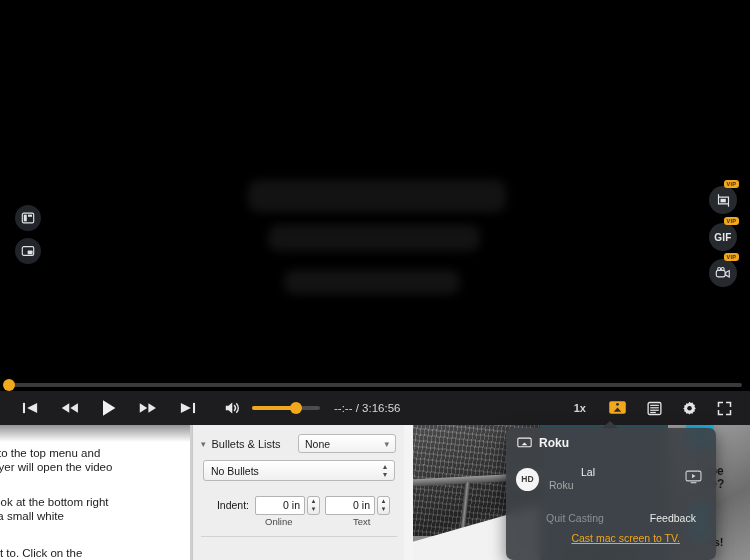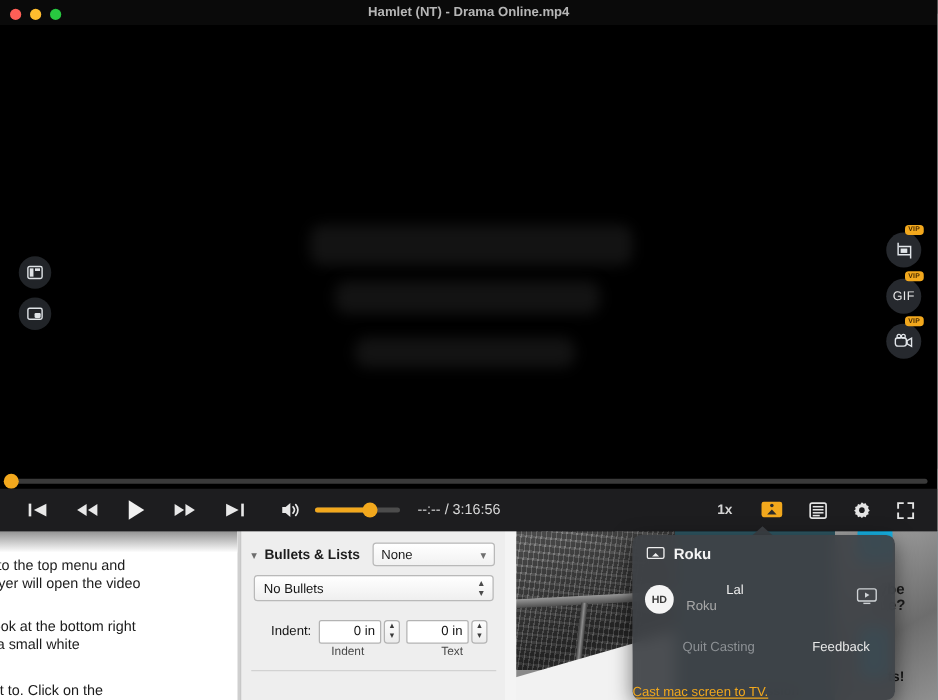--- a/index.html
+++ b/index.html
@@ -62,21 +62,21 @@
     background: #eeeeee;
     border-left: 1px solid #c8c8c8;
     overflow: hidden;
     font-size: 10.5px; color: #1f1f1f;
   }
   .insp-row1 {
     position: absolute; left: 0; top: 10px; width: 212px; height: 20px;
     display: flex; align-items: center; gap: 6px; padding-left: 8px;
   }
   .disc { color: #6d6d6d; font-size: 9px; }
-  .insp-title { font-size: 11px; font-weight: 700; color: #1c1c1c; }
+  .insp-title { font-size: 11px; font-weight: 400; color: #1c1c1c; }
   .mini-select {
     position: absolute; right: 8px; top: 10px;
     width: 98px; height: 19px;
     background: linear-gradient(#ffffff,#f1f1f1);
     border: 1px solid #b9b9b9; border-radius: 3px;
     display: flex; align-items: center;
     padding: 0 6px; font-size: 10.5px; color: #1b1b1b;
   }
   .mini-select .cv { margin-left: auto; color: #6f6f6f; font-size: 9px; }
   .wide-select {
@@ -220,21 +220,21 @@
   .fab-r1 { top: 166px; }
   .fab-r2 { top: 203px; }
   .fab-r3 { top: 239px; }
   .vipbadge {
     position: absolute; right: -2px; top: -6px;
     background: #f2a81d; color: #4a2c00;
     font-size: 5.5px; font-weight: 700;
     border-radius: 3px; padding: 1px 3px;
     letter-spacing: .2px;
   }
-  .gif-txt { font-size: 10px; font-weight: 400; color: #e8e8e8; letter-spacing: .3px; }
+  .gif-txt { font-size: 10px; font-weight: 700; color: #e8e8e8; letter-spacing: .3px; }
 
   
   .progress-wrap {
     position: absolute; left: 0; top: 379px; width: 750px; height: 12px;
   }
   .progress-track {
     position: absolute; left: 8px; top: 4px; width: 734px; height: 4px;
     background: #3a3a3a; border-radius: 2px;
   }
   .progress-fill {
@@ -313,22 +313,22 @@
   .dev-sub  { font-size: 10.5px; color: #a9a9a9; line-height: 13px; }
   .dev-play { margin-left: auto; margin-right: 6px; }
   .cast-foot {
     position: absolute; left: 0; top: 84px; width: 210px;
     display: flex; justify-content: center; gap: 22px;
     font-size: 10.5px;
   }
   .quit { color: #8d9195; margin-left: 20px; }
   .feedback { color: #e9e9e9; padding-left: 24px; }
   .cast-screen {
-    position: absolute; left: 0; top: 120px; width: 174px;
-    text-align: left;
+    position: absolute; left: 0; top: 104px; width: 174px;
+    text-align: right;
     font-size: 10.5px; color: #f2a81d;
     text-decoration: underline;
   }
 </style>
 </head>
 <body>
 
 <div id="root">
 
   <div class="desktop">
@@ -367,21 +367,21 @@
         <span class="stepper">▴<br>▾</span>
       </div>
       <div class="indent-row">
         <span class="indent-label">Indent:</span>
         <span class="num-field">0 in</span>
         <span class="stepper-btn">▴<br>▾</span>
         <span class="num-field">0 in</span>
         <span class="stepper-btn">▴<br>▾</span>
       </div>
       <div class="sub-label-row">
-        <span class="sub-b">Indent</span>
+        <span class="sub-b">Online</span>
         <span class="sub-t">Text</span>
       </div>
       <div class="insp-divider"></div>
     </div>
 
     <div class="bg-photo">
       <div class="denim"></div>
       <div class="seam1"></div>
       <div class="seam2"></div>
       <div class="whitecorner"></div>
@@ -394,28 +394,20 @@
       <div class="cyanbar2"></div>
       <div class="t1">ybe</div>
       <div class="t2">ue?</div>
       <div class="t3">ts!</div>
       <div class="t4">The Submission</div>
     </div>
   </div>
 
   <div class="player">
 
-    <div class="titlebar">
-      <div class="lights">
-        <span class="light l-close"></span>
-        <span class="light l-min"></span>
-        <span class="light l-max"></span>
-      </div>
-      <div class="win-title">Hamlet (NT) - Drama Online.mp4</div>
-    </div>
 
     <div class="toast">Preview images on progress bar is ready</div>
 
     <div class="video">
       <div class="vshape vs1"></div>
       <div class="vshape vs2"></div>
       <div class="vshape vs3"></div>
 
       <div class="fab fab-left1">
         <svg width="14" height="14" viewBox="0 0 16 16">

